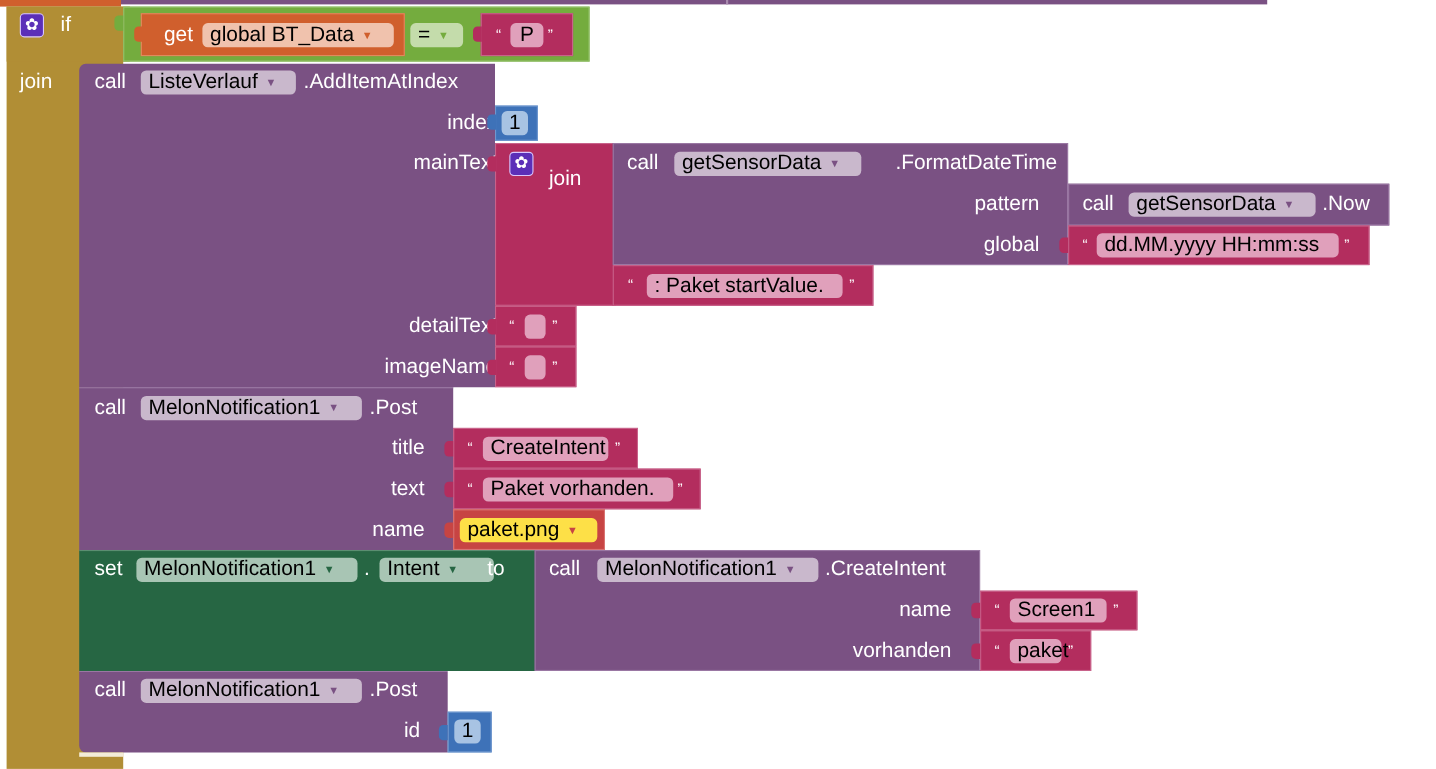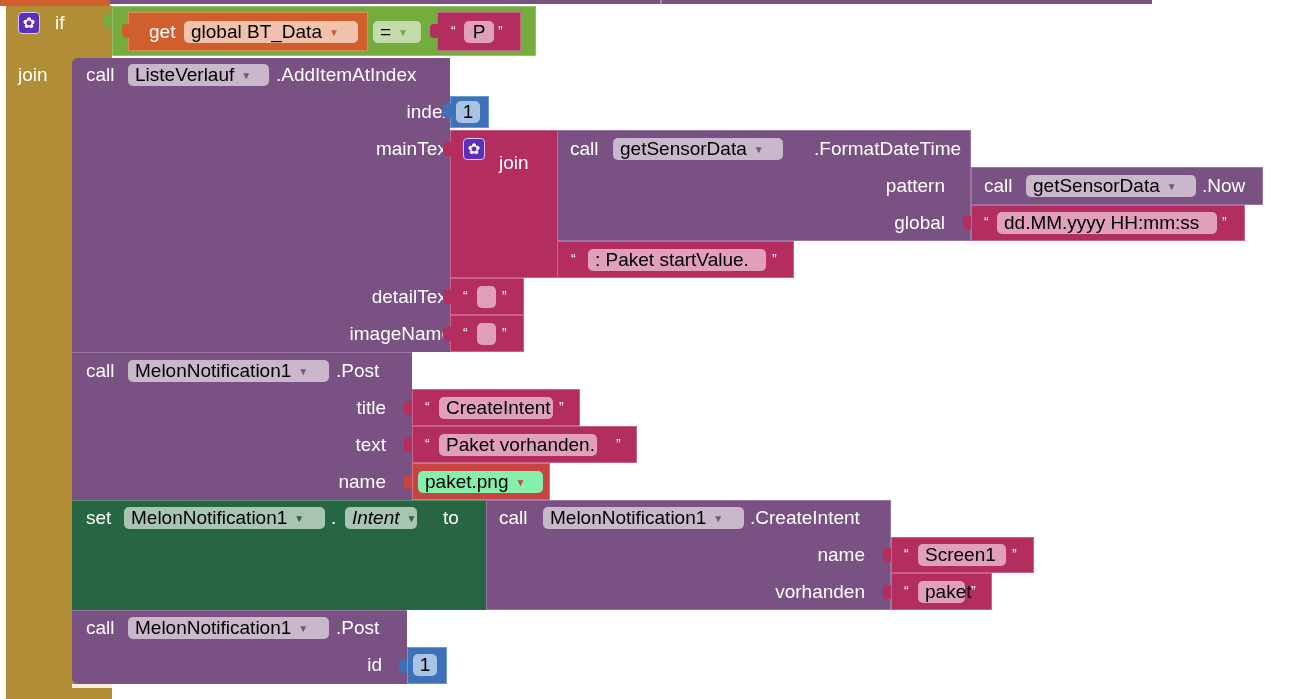--- a/index.html
+++ b/index.html
@@ -33,21 +33,21 @@
   .c-pink { background:#b32d5e; }
   .c-blue { background:#3e72b8; }
   .c-set { background:#266643; }
   .c-red { background:#c74443; }
   .f-orange { background:#f0c2ad; }
   .f-green { background:#c4dcab; }
   .f-pink { background:#e0a0bb; }
   .f-purple { background:#c9b8cc; }
   .f-blue { background:#a8c3e3; }
   .f-set { background:#a8c5b4; }
-  .f-red { background:#86efac; }
+  .f-red { background:#fde047; }
 </style>
 </head>
 <body>
 
 <div class="blk c-orange" style="left:0;top:0;width:110px;height:6px;"></div>
 <div class="blk c-purple" style="left:110px;top:0;width:1042px;height:4px;"></div>
 <div class="blk" style="left:660px;top:0;width:2px;height:4px;background:#a88aae;"></div>
 
 <div class="blk c-if" style="left:6px;top:6px;width:106px;height:693px;"></div>
 <div class="blk c-if" style="left:6px;top:6px;width:112px;height:50px;"></div>
@@ -143,37 +143,37 @@
 <div class="blk c-pink" style="left:412px;top:389px;width:168px;height:37px;border:1px solid #c8628a;"></div>
 <div class="plug c-pink" style="left:404px;top:401px;"></div>
 <span class="q" style="left:425px;top:396px;">“</span>
 <div class="fld f-pink" style="left:439px;top:397px;width:114px;">CreateIntent</div>
 <span class="q" style="left:559px;top:396px;">”</span>
 
 <span class="lbl r" style="left:250px;width:136px;top:434px;">text</span>
 <div class="blk c-pink" style="left:412px;top:426px;width:225px;height:37px;border:1px solid #c8628a;"></div>
 <div class="plug c-pink" style="left:404px;top:438px;"></div>
 <span class="q" style="left:425px;top:433px;">“</span>
-<div class="fld f-pink" style="left:439px;top:434px;width:158px;">Paket vorhanden.</div>
+<div class="fld f-pink" style="left:439px;top:434px;width:173px;">Paket vorhanden.</div>
 <span class="q" style="left:616px;top:433px;">”</span>
 
 <span class="lbl r" style="left:250px;width:136px;top:471px;">name</span>
 <div class="blk c-red" style="left:412px;top:463px;width:138px;height:37px;border:1px solid #d97372;"></div>
 <div class="plug c-red" style="left:404px;top:475px;"></div>
 <div class="fld f-red" style="left:418px;top:471px;width:125px;">
   <span>paket.png</span><span class="arrow" style="color:#c74443;">▼</span>
 </div>
 
 <div class="blk c-set" style="left:72px;top:500px;width:416px;height:110px;border-top:1px solid #5b8e71;"></div>
 <span class="lbl" style="left:86px;top:507px;text-align:right;">set</span>
 <div class="fld f-set" style="left:124px;top:507px;width:201px;">
   <span>MelonNotification1</span><span class="arrow" style="color:#266643;">▼</span>
 </div>
 <span class="lbl" style="left:331px;top:507px;">.</span>
-<div class="fld f-set" style="left:345px;top:507px;width:72px;font-style:italic;">
+<div class="fld f-set" style="left:345px;top:507px;width:104px;">
   <span>Intent</span><span class="arrow" style="color:#266643;">▼</span>
 </div>
 <span class="lbl" style="left:443px;top:507px;">to</span>
 
 <div class="blk c-purple" style="left:486px;top:500px;width:405px;height:110px;border:1px solid #9a77a3;"></div>
 <span class="lbl" style="left:499px;top:507px;">call</span>
 <div class="fld f-purple" style="left:543px;top:507px;width:201px;">
   <span>MelonNotification1</span><span class="arrow" style="color:#7a5183;">▼</span>
 </div>
 <span class="lbl" style="left:750px;top:507px;">.CreateIntent</span>

